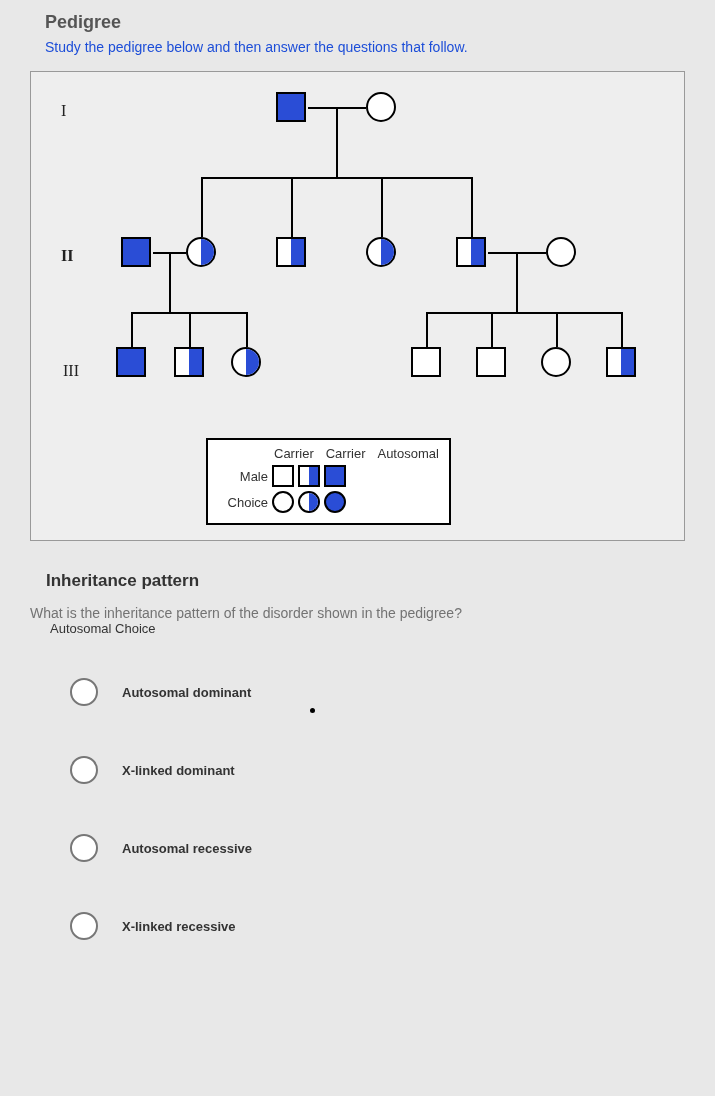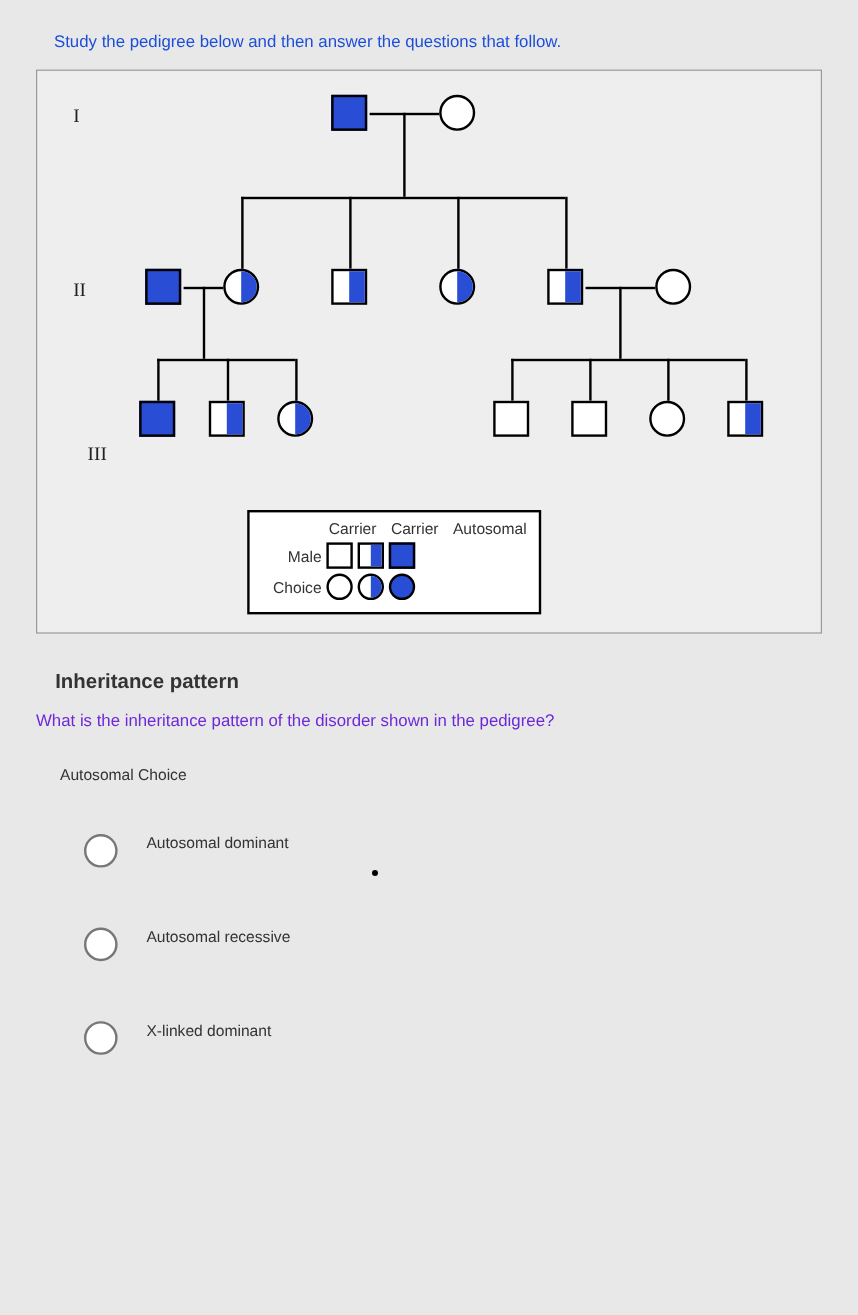--- a/index.html
+++ b/index.html
@@ -32,22 +32,22 @@
     position: relative;
     height: 470px;
   }
   .gen-label {
     position: absolute;
     font-family: "Times New Roman", serif;
     font-size: 16px;
     color: #222;
   }
   .gen-I { top: 30px; left: 30px; }
-  .gen-II { top: 175px; left: 30px; }
-  .gen-III { top: 290px; left: 42px; margin-top: 21px; }
+  .gen-II { top: 175px; left: 30px; font-weight: bold; }
+  .gen-III { top: 290px; left: 32px; }
 
   .chart-area {
     position: absolute;
     left: 60px; top: 10px; right: 10px; bottom: 140px;
   }
   .sq { position:absolute; width:30px; height:30px; border:2px solid #000; background:#fff; }
   .sq.filled { background:#2a4dd6; }
   .sq.carrier::after { content:""; position:absolute; left:50%; top:0; width:50%; height:100%; background:#2a4dd6; }
   .ci { position:absolute; width:30px; height:30px; border:2px solid #000; border-radius:50%; background:#fff; }
   .ci.carrier::after { content:""; position:absolute; left:50%; top:0; width:50%; height:100%; background:#2a4dd6; border-radius:0 15px 15px 0; }
@@ -73,49 +73,50 @@
   .leg-ci.filled { background:#2a4dd6; }
 
   .section-heading {
     font-size: 17px;
     font-weight: bold;
     color: #333;
     margin: 16px 0 14px 16px;
   }
   .question-text {
     font-size: 14px;
-    color: #6d28d9;
-    margin-bottom: 30px;
+    color: #737373;
   }
   .mc-heading {
     font-size: 13px;
     color: #333;
     margin: 0 0 24px 20px;
   }
   .option {
     display:flex;
-    align-items:flex-start;
+    align-items:center;
     gap:24px;
     padding:18px 0 18px 40px;
     border-bottom: 14px solid transparent;
+    font-weight: bold;
   }
   .radio {
     width:28px; height:28px;
     border:2px solid #777;
     border-radius:50%;
     background:#fff;
     flex-shrink:0;
   }
   .option-label { font-size:13px; color:#333; }
   .dot { position:absolute; width:5px; height:5px; background:#000; border-radius:50%; }
 </style>
 </head>
 <body>
 
 <div class="page">
+  <div class="cutoff-title">Pedigree</div>
   <div class="instruction">Study the pedigree below and then answer the questions that follow.</div>
 
   <div class="pedigree-box">
     <div class="gen-label gen-I">I</div>
     <div class="gen-label gen-II">II</div>
     <div class="gen-label gen-III">III</div>
 
     <div class="chart-area">
 
       <div class="sq filled" style="left:185px; top:10px;"></div>
@@ -186,20 +187,24 @@
   <div class="mc-heading">Autosomal Choice</div>
 
   <div style="position:relative;">
     <div class="option">
       <div class="radio"></div>
       <div class="option-label">Autosomal dominant</div>
     </div>
     <div class="dot" style="left:280px; top:48px;"></div>
     <div class="option">
       <div class="radio"></div>
+      <div class="option-label">X-linked dominant</div>
+    </div>
+    <div class="option">
+      <div class="radio"></div>
       <div class="option-label">Autosomal recessive</div>
     </div>
     <div class="option">
       <div class="radio"></div>
-      <div class="option-label">X-linked dominant</div>
+      <div class="option-label">X-linked recessive</div>
     </div>
   </div>
 </div>
 
 </body></html>

